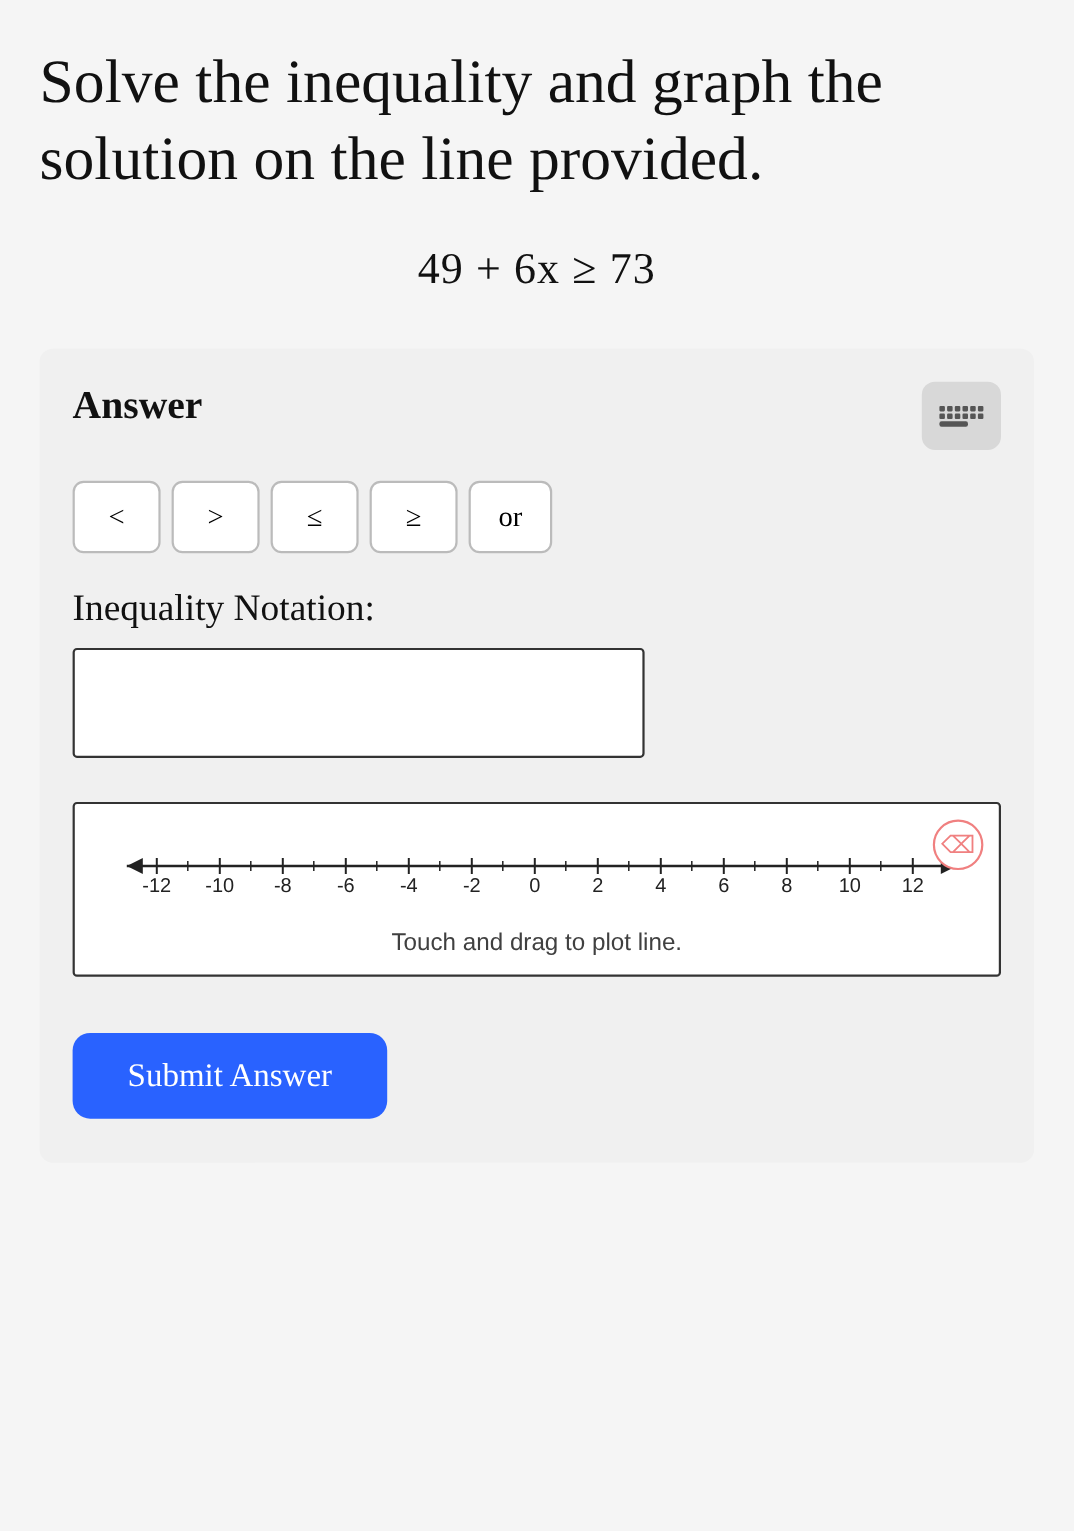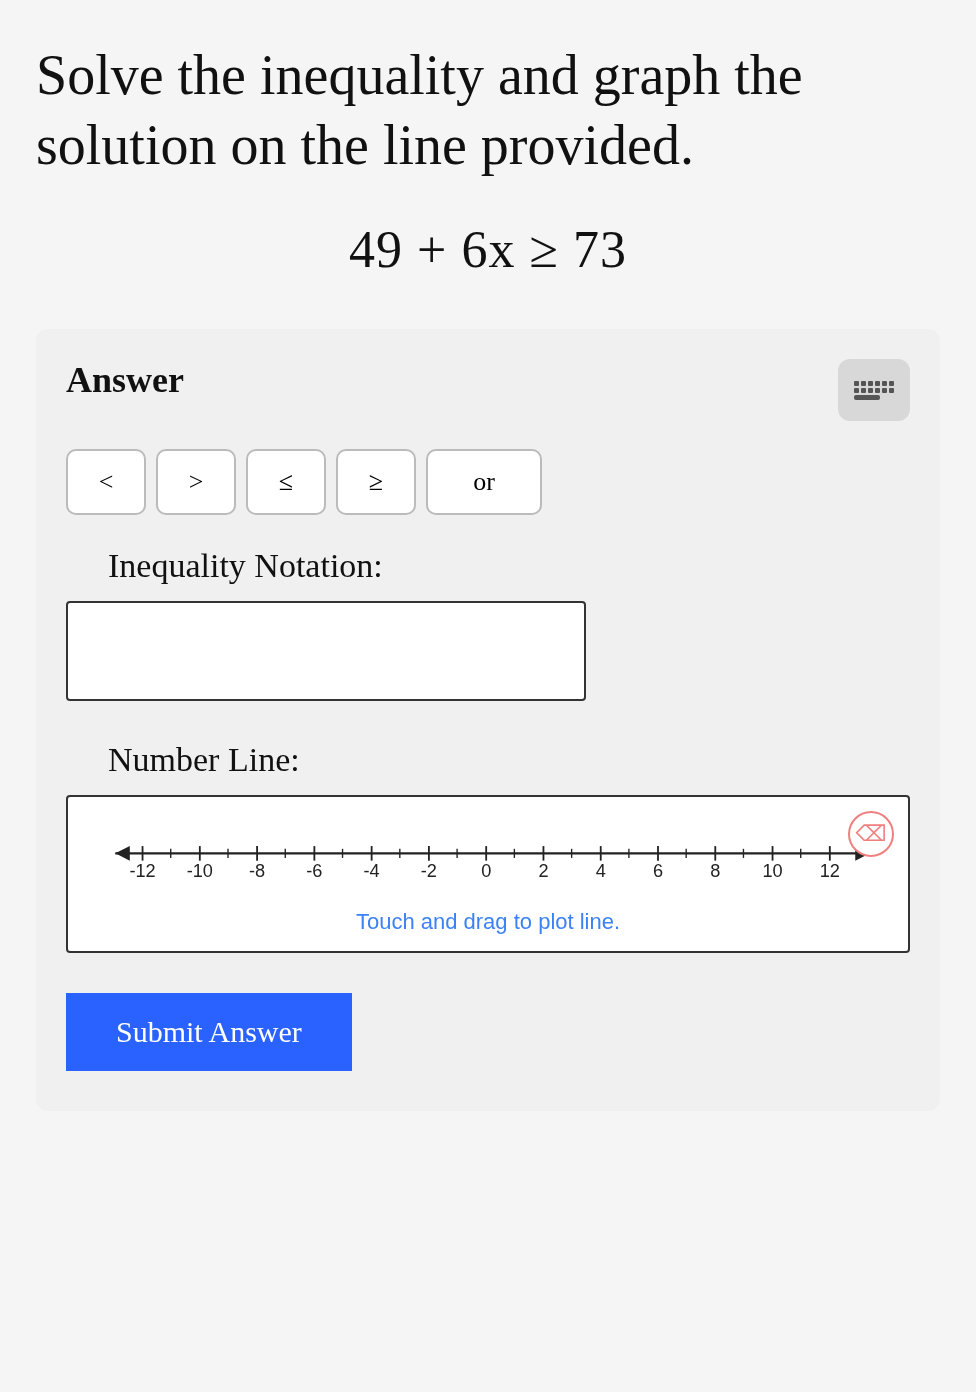--- a/index.html
+++ b/index.html
@@ -15,21 +15,21 @@
 
     .problem-title {
       font-size: 56px;
       line-height: 1.25;
       margin-bottom: 40px;
       font-family: Georgia, serif;
     }
 
     .equation {
       text-align: center;
-      font-size: 52px;
+      font-size: 40px;
       font-family: Georgia, serif;
       margin-bottom: 50px;
       letter-spacing: 1px;
     }
 
     .answer-section {
       background: #f0f0f0;
       border-radius: 12px;
       padding: 30px 30px 40px 30px;
     }
@@ -79,28 +79,27 @@
       border-radius: 10px;
       font-size: 26px;
       cursor: pointer;
       display: flex;
       align-items: center;
       justify-content: center;
       font-family: Georgia, serif;
     }
 
     .sym-btn-wide {
-      width: 116px;
+      width: 76px;
     }
 
     .field-label {
       font-size: 34px;
       font-family: Georgia, serif;
       margin-bottom: 16px;
-      margin-left: 42px;
     }
 
     .notation-input {
       width: 520px;
       height: 100px;
       background: white;
       border: 2px solid #333;
       border-radius: 4px;
       margin-bottom: 40px;
       display: block;
@@ -138,35 +137,36 @@
     }
 
     .number-line-svg {
       width: 100%;
       height: 80px;
     }
 
     .drag-hint {
       text-align: center;
       font-size: 22px;
-      color: #3b82f6;
+      color: #404040;
       margin-top: 8px;
       font-family: sans-serif;
     }
 
     .submit-btn {
       background: #2962ff;
       color: white;
       border: none;
-      border-radius: 0;
+      border-radius: 16px;
       padding: 22px 50px;
       font-size: 30px;
       font-family: Georgia, serif;
       cursor: pointer;
       font-weight: 500;
+      margin-top: 11px;
     }
   </style>
 </head>
 <body>
 
 <p class="problem-title">Solve the inequality and graph the solution on the line provided.</p>
 
 <div class="equation">49 + 6x ≥ 73</div>
 
 <div class="answer-section">
@@ -197,21 +197,20 @@
     <button class="sym-btn">&gt;</button>
     <button class="sym-btn">≤</button>
     <button class="sym-btn">≥</button>
     <button class="sym-btn sym-btn-wide">or</button>
   </div>
 
   <div class="field-label">Inequality Notation:</div>
 
   <input type="text" class="notation-input" value="" placeholder="" style="">
 
-  <div class="field-label">Number Line:</div>
 
   <div class="number-line-container">
     <button class="clear-btn">
       <span class="clear-icon">⌫</span>
     </button>
 
     <svg class="number-line-svg" viewBox="0 0 880 80" preserveAspectRatio="xMidYMid meet">
 
       <line x1="30" y1="36" x2="860" y2="36" stroke="#222" stroke-width="2.5"></line>
 

